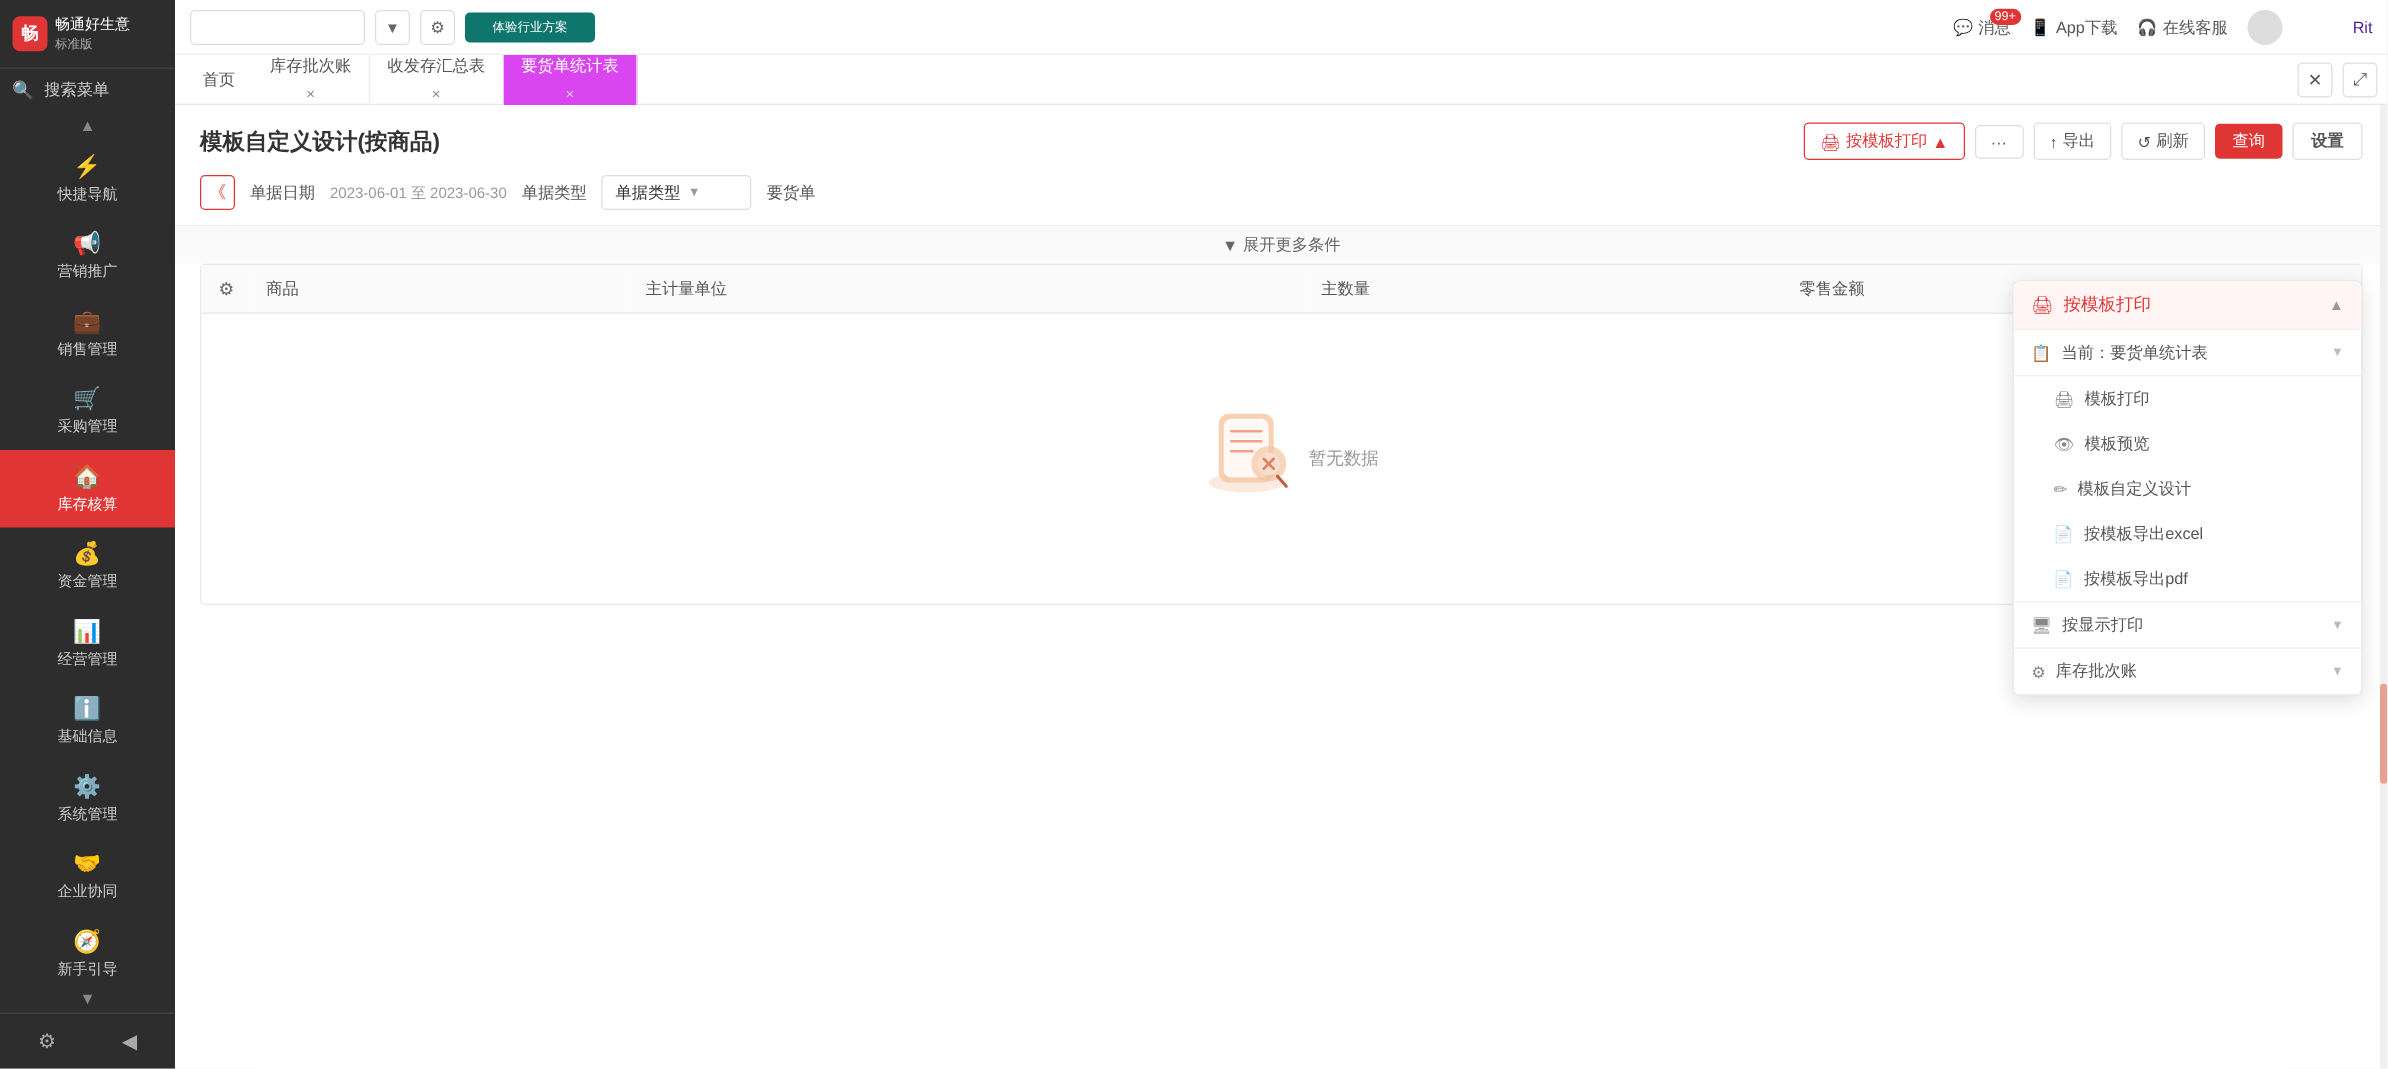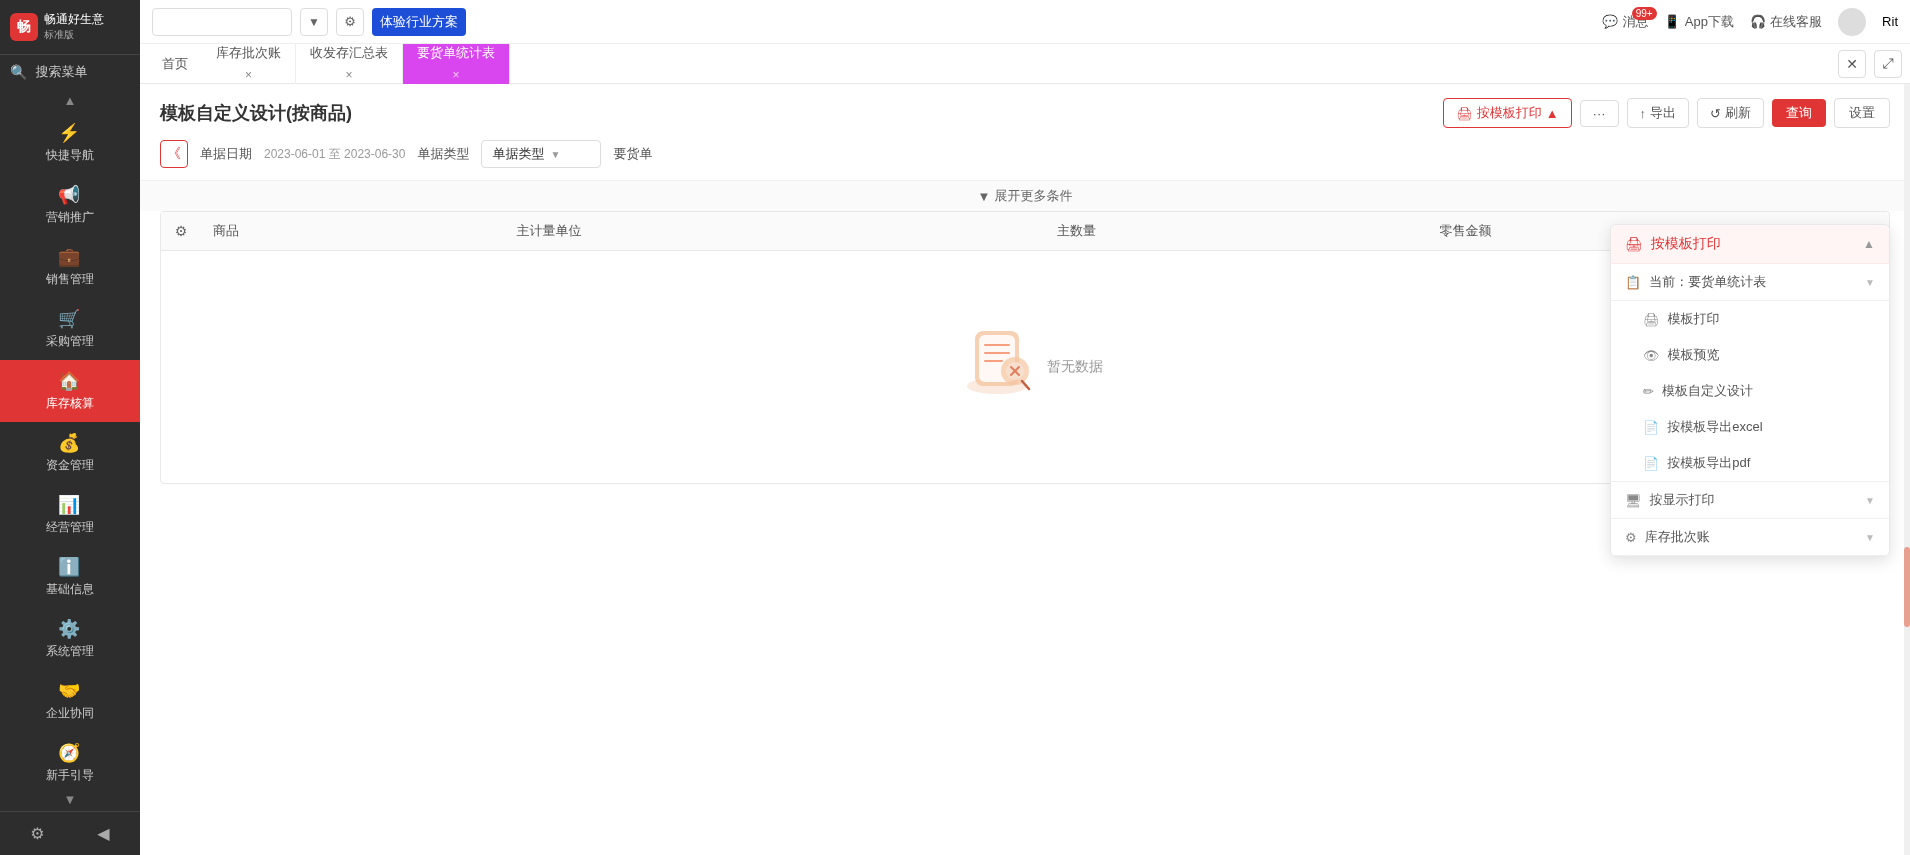--- a/index.html
+++ b/index.html
@@ -136,26 +136,26 @@
       height: 28px;
       border: 1px solid #ddd;
       border-radius: 4px;
       display: flex;
       align-items: center;
       justify-content: center;
       cursor: pointer;
       color: #666;
     }
     .topbar-trial-btn {
-      background: #1d4ed8;
+      background: #0f766e;
       color: white;
       border: none;
       border-radius: 4px;
-      padding: 5px 8px;
-      font-size: 13px;
+      padding: 5px 22px;
+      font-size: 10px;
       cursor: pointer;
     }
     .topbar-right {
       display: flex;
       align-items: center;
       gap: 16px;
     }
     .topbar-right-item {
       display: flex;
       align-items: center;
@@ -174,21 +174,21 @@
       position: absolute;
       top: -6px;
       right: -8px;
     }
     .avatar {
       width: 28px;
       height: 28px;
       background: #ddd;
       border-radius: 50%;
     }
-    .username-text { color: #000000; font-size: 13px; }
+    .username-text { color: #4c1d95; font-size: 13px; margin-left: 40px; }
 
     
     .tabs-bar {
       height: 40px;
       background: #fff;
       border-bottom: 1px solid #e8e8e8;
       display: flex;
       align-items: center;
       padding: 0 8px;
       gap: 0;
@@ -301,20 +301,21 @@
       font-size: 13px;
     }
     .action-btn-gray {
       background: white;
       color: #555;
       border: 1px solid #ddd;
       border-radius: 4px;
       padding: 5px 14px;
       cursor: pointer;
       font-size: 13px;
+      font-weight: bold;
     }
 
     
     .filter-area {
       padding: 12px 20px;
       background: white;
     }
     .filter-row {
       display: flex;
       align-items: center;

